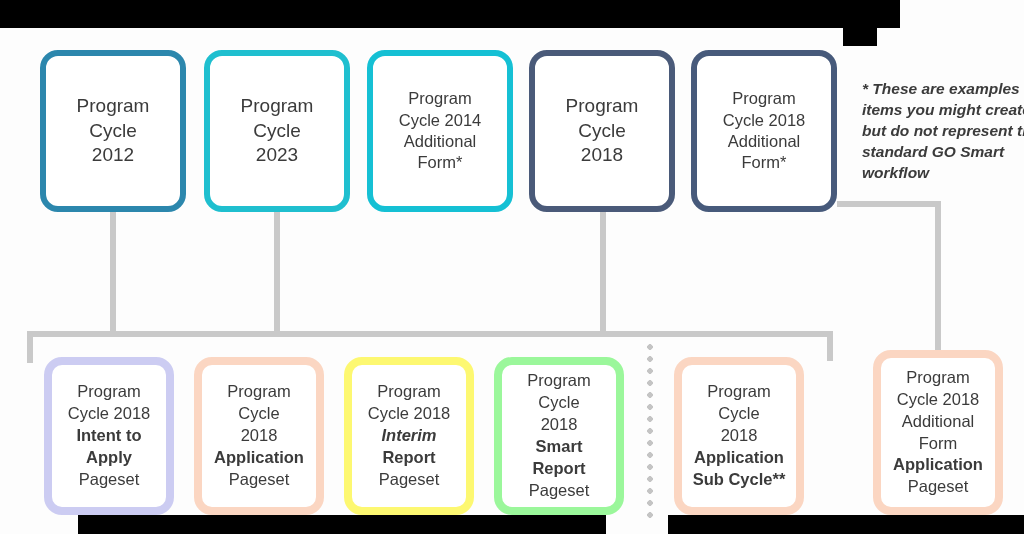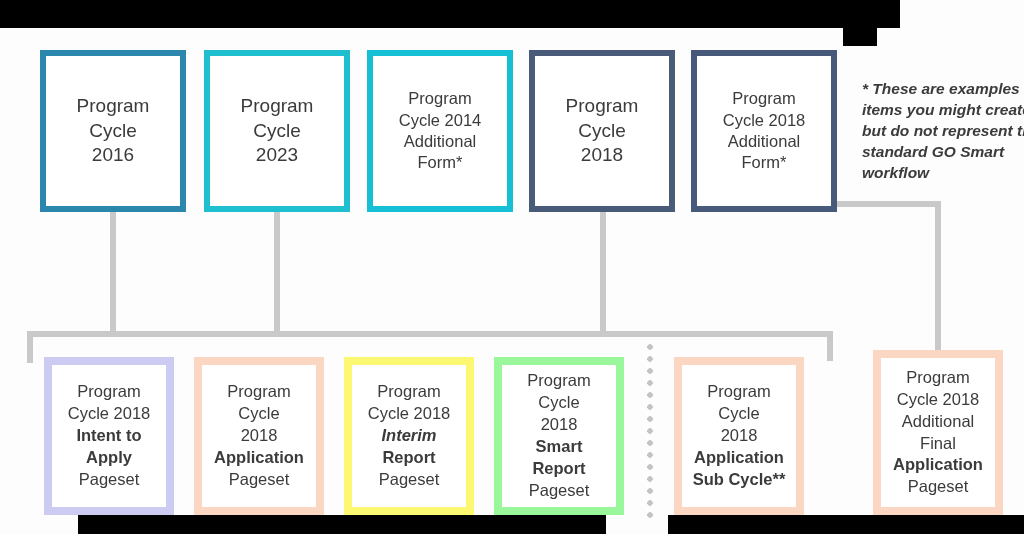--- a/index.html
+++ b/index.html
@@ -45,20 +45,21 @@
   .box {
     position: absolute;
     box-sizing: border-box;
     background: #ffffff;
     display: flex;
     align-items: center;
     justify-content: center;
     text-align: center;
     color: #3b3b3b;
     line-height: 1.30;
+    border-radius: 18px;
   }
   .box .inner {
     padding: 0 6px;
     width: 100%;
   }
   .box.top {
     border-style: solid;
     border-width: 6px;
     font-size: 19px;
   }
@@ -99,21 +100,21 @@
 
   <div class="line h" style="left:837px; top:201px; width:104px;"></div>
   <div class="line v" style="left:935px; top:201px; height:154px;"></div>
 
   <div class="dotline" style="left:647px; top:344px; height:180px;"></div>
 
   <div class="box top" style="left:40px; top:50px; width:146px; height:162px; border-color:#2c87ad;">
     <div class="inner">
       <div>Program</div>
       <div>Cycle</div>
-      <div>2016</div>
+      <div>2012</div>
     </div>
   </div>
 
   <div class="box top" style="left:204px; top:50px; width:146px; height:162px; border-color:#1fbfcf;">
     <div class="inner">
       <div>Program</div>
       <div>Cycle</div>
       <div>2023</div>
     </div>
   </div>
@@ -190,21 +191,21 @@
       <div style="font-weight:bold;">Application</div>
       <div style="font-weight:bold;">Sub Cycle**</div>
     </div>
   </div>
 
   <div class="box bottom" style="left:873px; top:350px; width:130px; height:165px; border-color:#fbd6c2;">
     <div class="inner">
       <div>Program</div>
       <div>Cycle 2018</div>
       <div>Additional</div>
-      <div>Final</div>
+      <div>Form</div>
       <div style="font-weight:bold;">Application</div>
       <div>Pageset</div>
     </div>
   </div>
 
   <div class="footnote" style="left:862px; top:78px;">* These are examples of items you might create, but do not represent the standard GO Smart workflow</div>
 
   <div class="blackbar" style="left:0px; top:0px; width:900px; height:28px;"></div>
   <div class="blackbar" style="left:843px; top:28px; width:34px; height:18px;"></div>
   <div class="blackbar" style="left:78px; top:515px; width:528px; height:19px;"></div>

